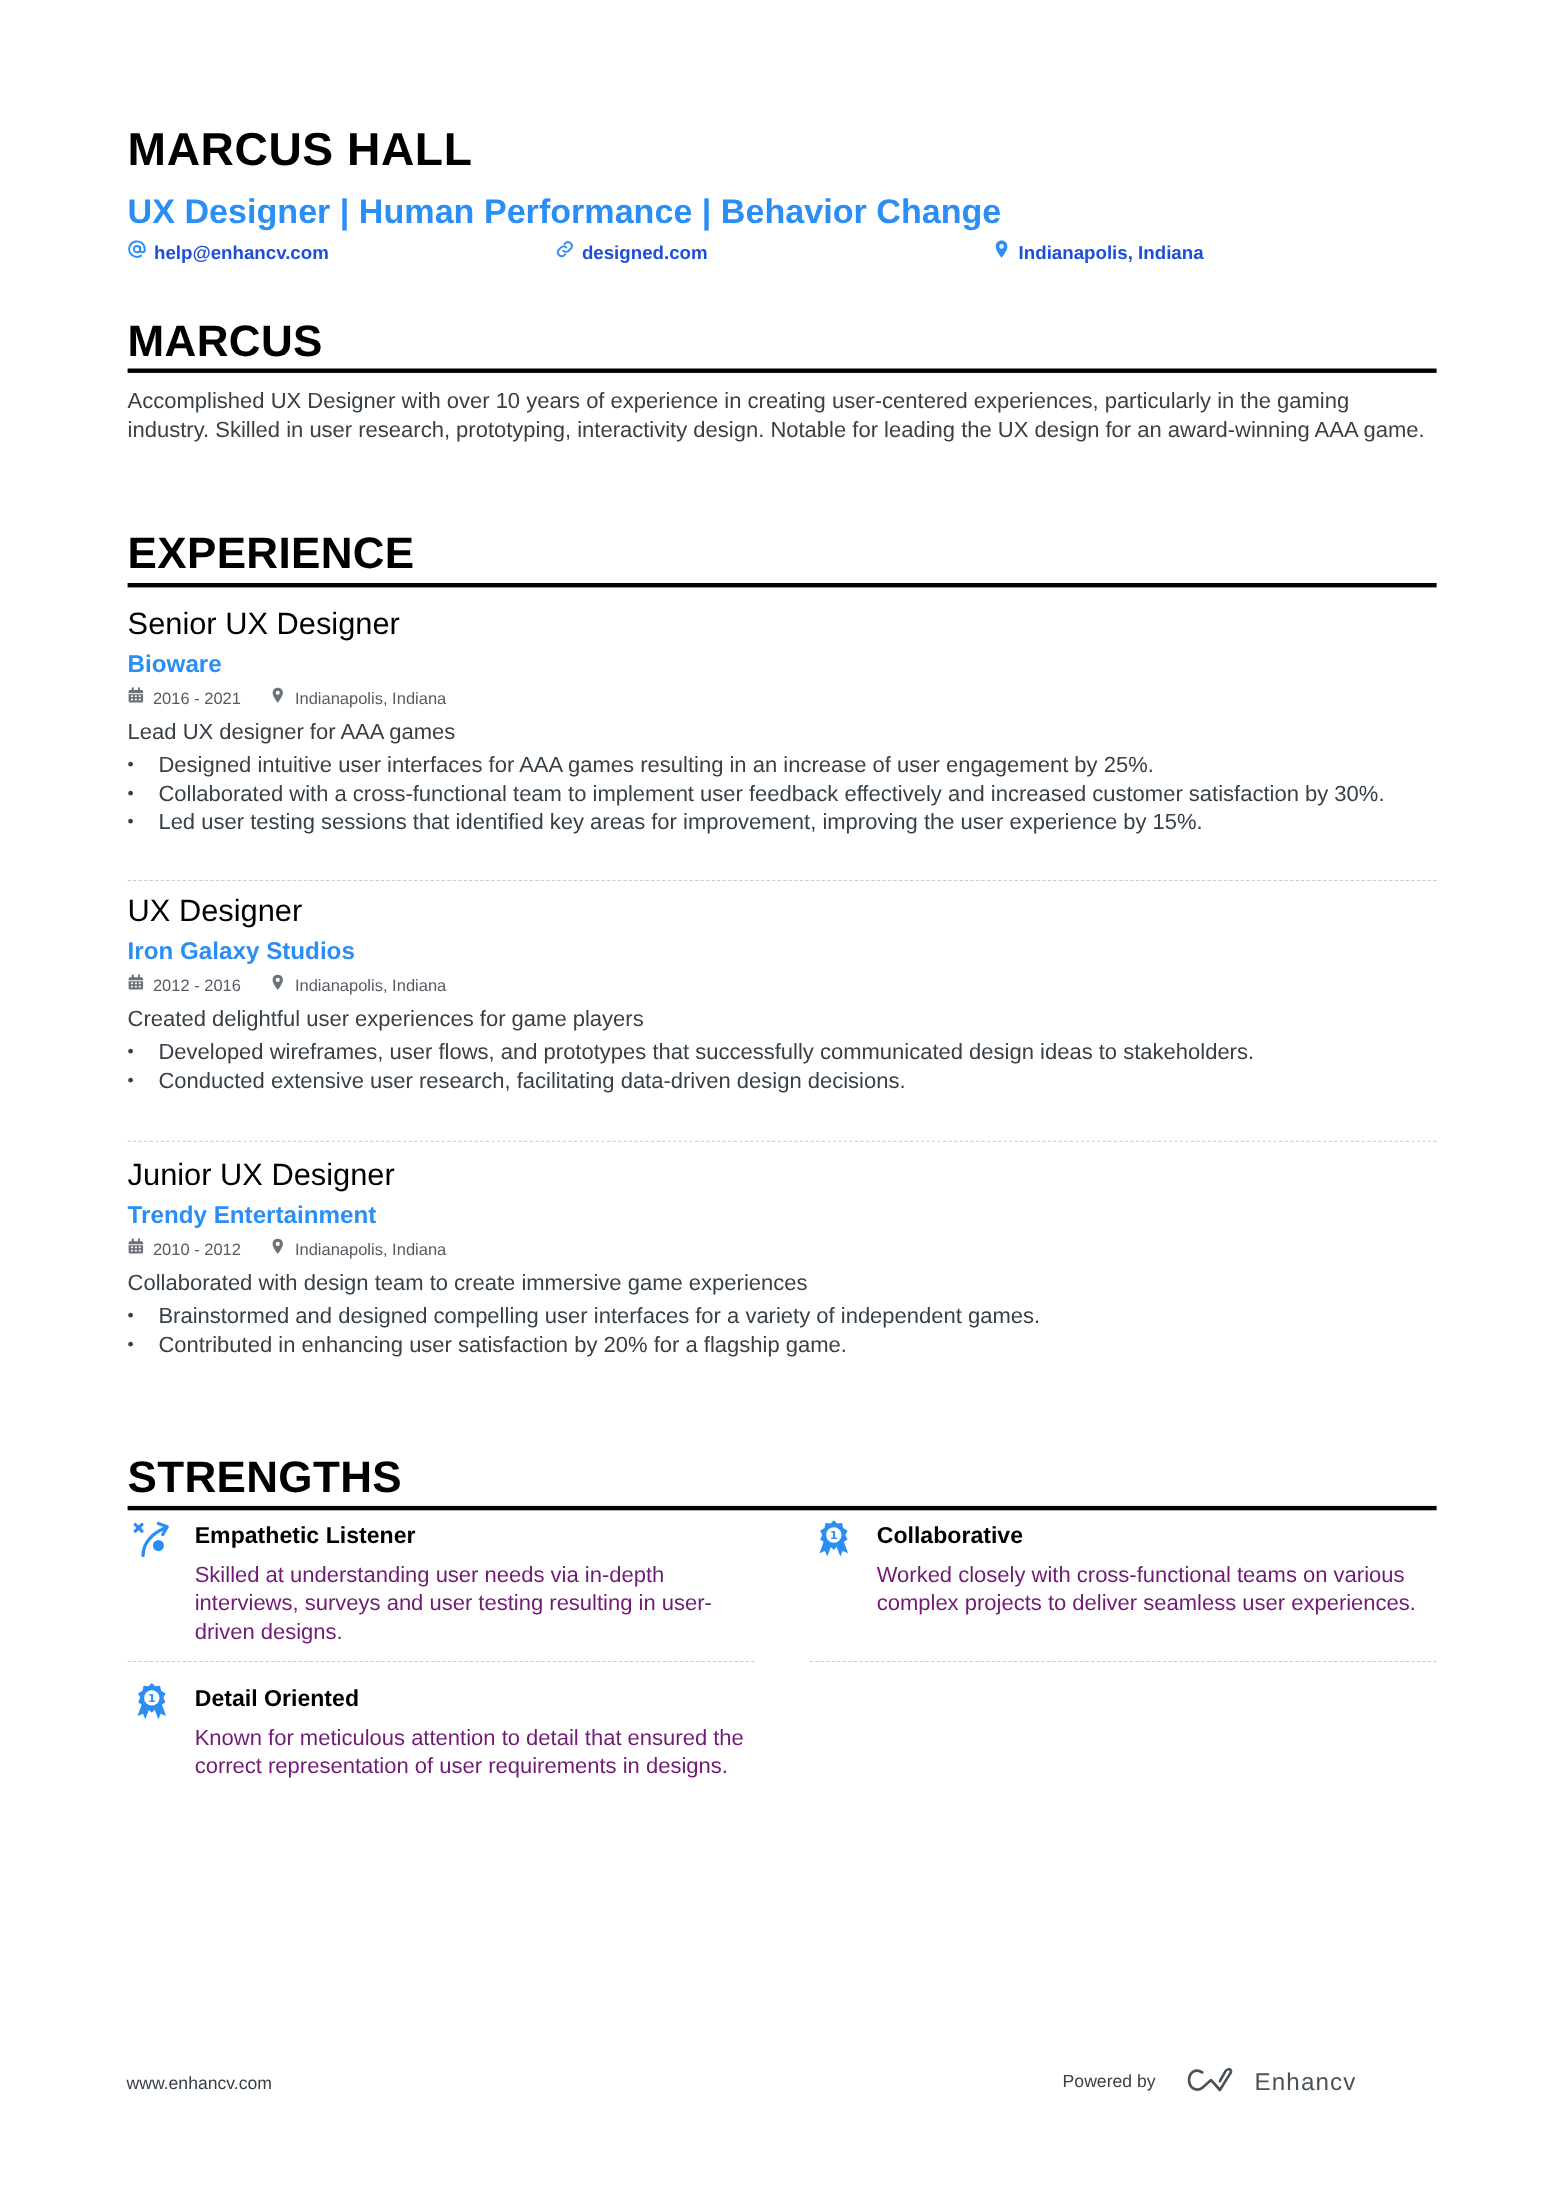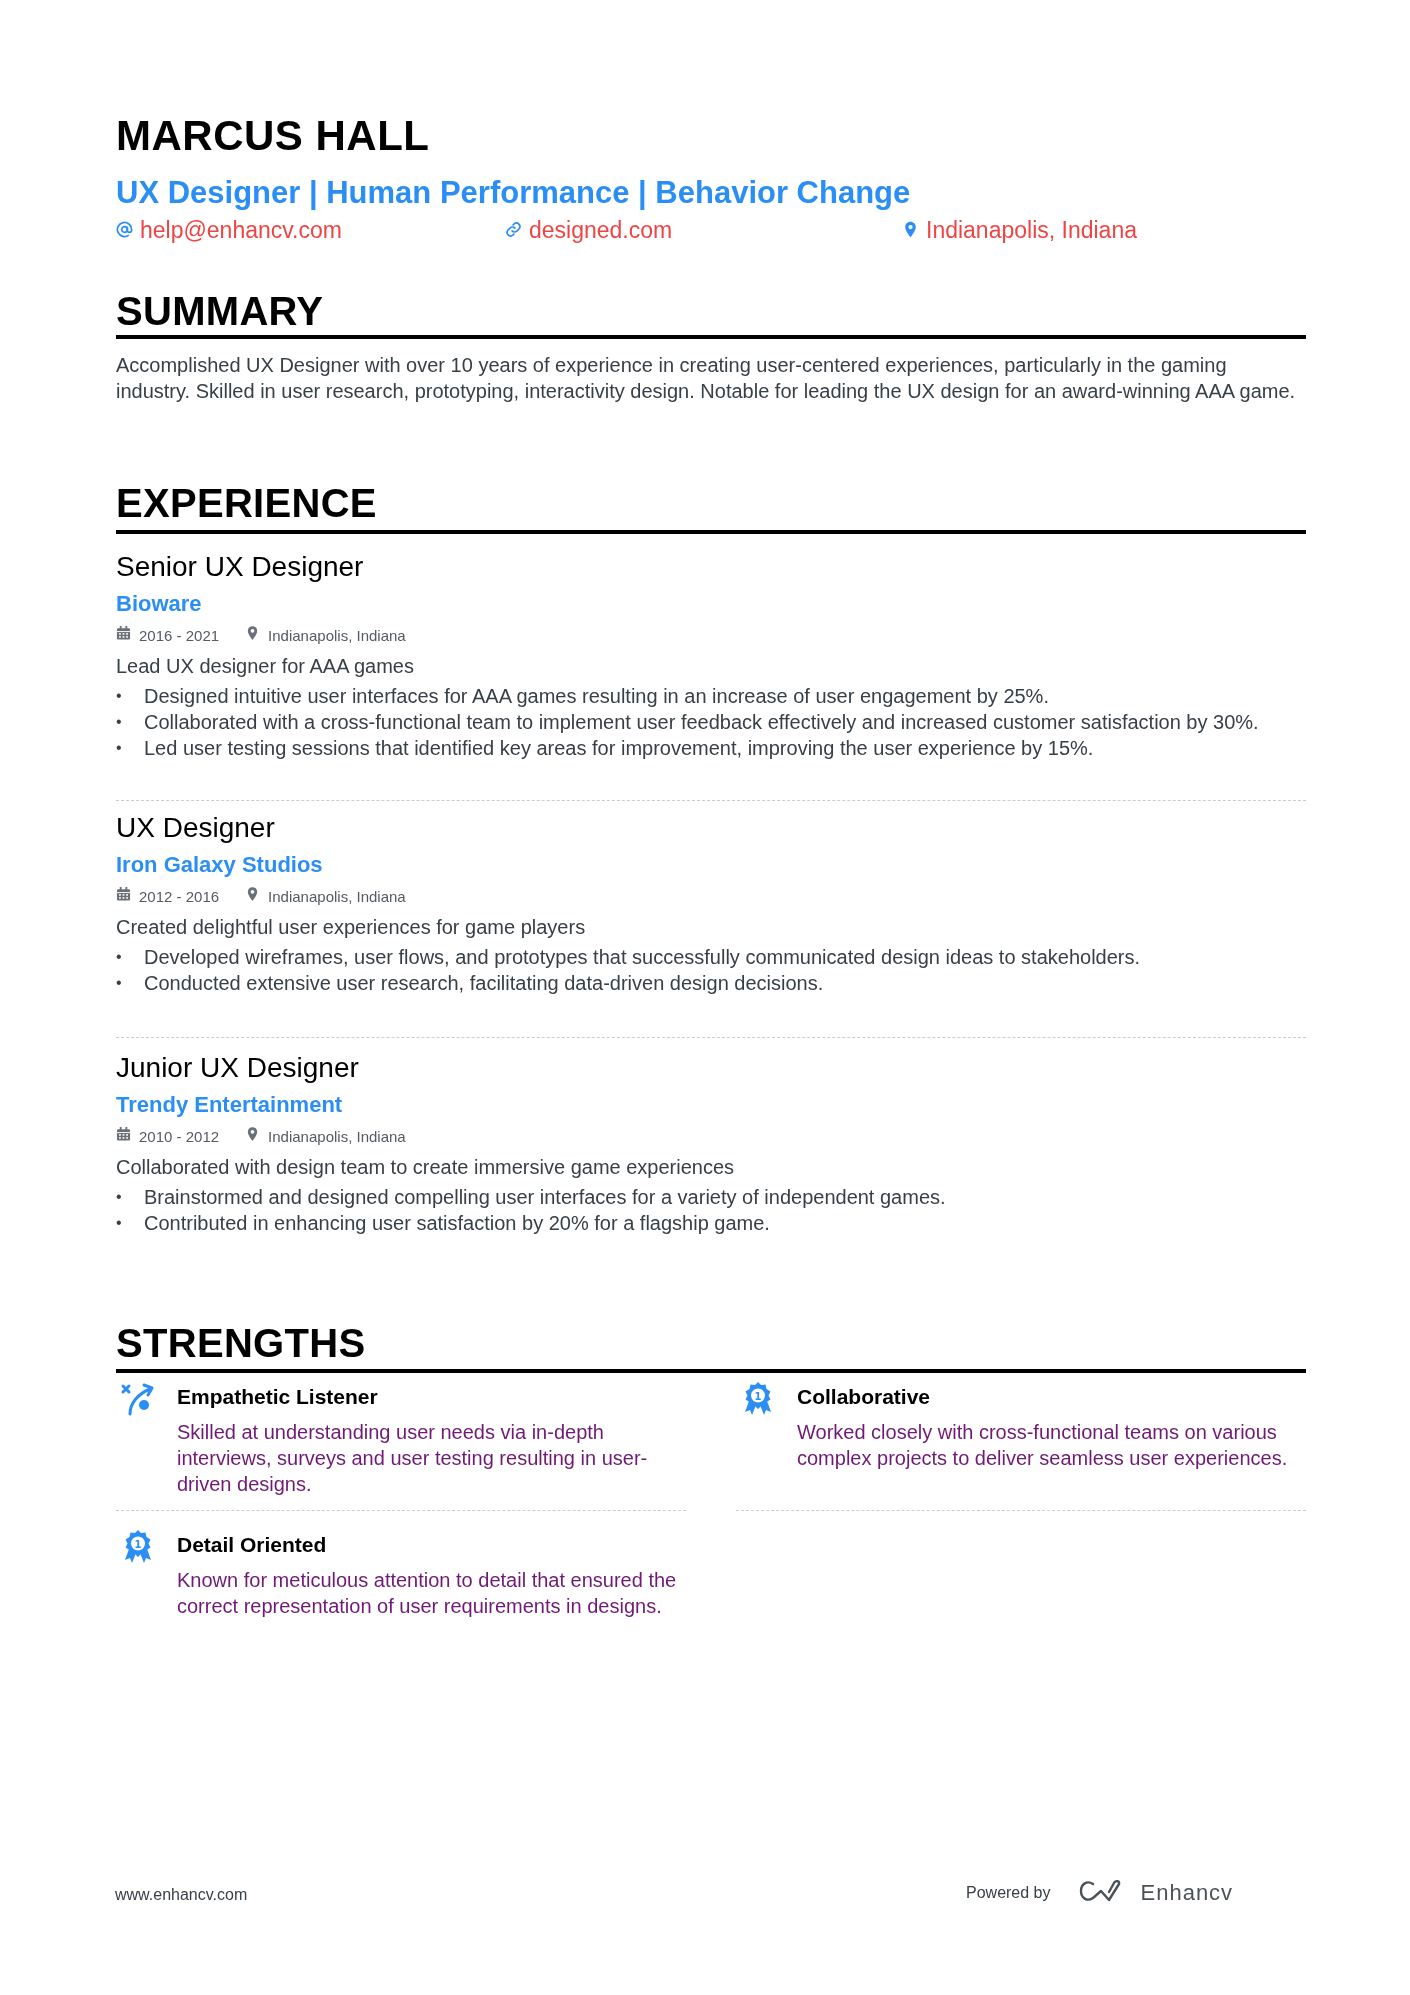--- a/index.html
+++ b/index.html
@@ -2,21 +2,21 @@
 <html><head>
 <meta charset="utf-8">
 <style>
   * { box-sizing: border-box; margin: 0; padding: 0; }
   html, body { width: 1410px; height: 1995px; background: #ffffff; }
   body { position: relative; font-family: "Liberation Sans", "DejaVu Sans", sans-serif; color: #384047; overflow: hidden; }
   .page { position: absolute; left: 116px; top: 0; width: 1190px; }
 
   .name { position: absolute; top: 100px; left: 0; font-size: 42px; font-weight: 700; color: #000; letter-spacing: 0.5px; line-height: 72px; }
   .headline { position: absolute; top: 174px; left: 0; font-size: 31px; font-weight: 700; color: #2b8ef5; line-height: 38px; white-space: nowrap; }
-  .contacts { position: absolute; top: 217px; left: 0; width: 1190px; height: 26px; font-size: 23px; font-weight: 400; color: #ef4444; }
+  .contacts { position: absolute; top: 217px; left: 0; width: 1190px; height: 26px; font-size: 17px; font-weight: 700; color: #1d4ed8; }
   .contact { position: absolute; top: 0; display: flex; align-items: center; gap: 7px; line-height: 26px; }
   .contact svg { width: 17px; height: 17px; }
 
   .section-title { position: absolute; left: 0; font-size: 40px; font-weight: 700; color: #000; line-height: 48px; letter-spacing: 0.3px; }
   .section-rule { position: absolute; left: 0; width: 1190px; height: 4px; background: #000; }
 
   .summary-text { position: absolute; left: 0; top: 352px; width: 1190px; font-size: 20px; line-height: 26px; color: #384047; }
 
   .job { position: absolute; left: 0; width: 1190px; }
   .job-title { font-size: 28px; line-height: 36px; color: #000; }
@@ -71,21 +71,21 @@
     <div class="contact" style="left:786px;">
       <span>
         <svg viewBox="0 0 24 24">
             <path fill="#2b8ef5" d="M12 1C7.6 1 4.5 4.3 4.5 8.6 4.5 14 12 23 12 23s7.5-9 7.5-14.4C19.5 4.3 16.4 1 12 1zm0 10.5a3 3 0 1 1 0-6 3 3 0 0 1 0 6z"></path>
           </svg>
       </span>
       <span>Indianapolis, Indiana</span>
     </div>
   </div>
 
-  <div class="section-title" style="top:287px;">SUMMARY</div>
+  <div class="section-title" style="top:287px;">MARCUS</div>
   <div class="section-rule" style="top:335px;"></div>
   <div class="summary-text">Accomplished UX Designer with over 10 years of experience in creating user-centered experiences, particularly in the gaming industry. Skilled in user research, prototyping, interactivity design. Notable for leading the UX design for an award-winning AAA game.</div>
 
   <div class="section-title" style="top:479px;">EXPERIENCE</div>
   <div class="section-rule" style="top:530px;"></div>
 
   <div class="job" style="top:549px;">
     <div class="job-title">Senior UX Designer</div>
     <div class="job-company">Bioware</div>
     <div class="job-meta">

